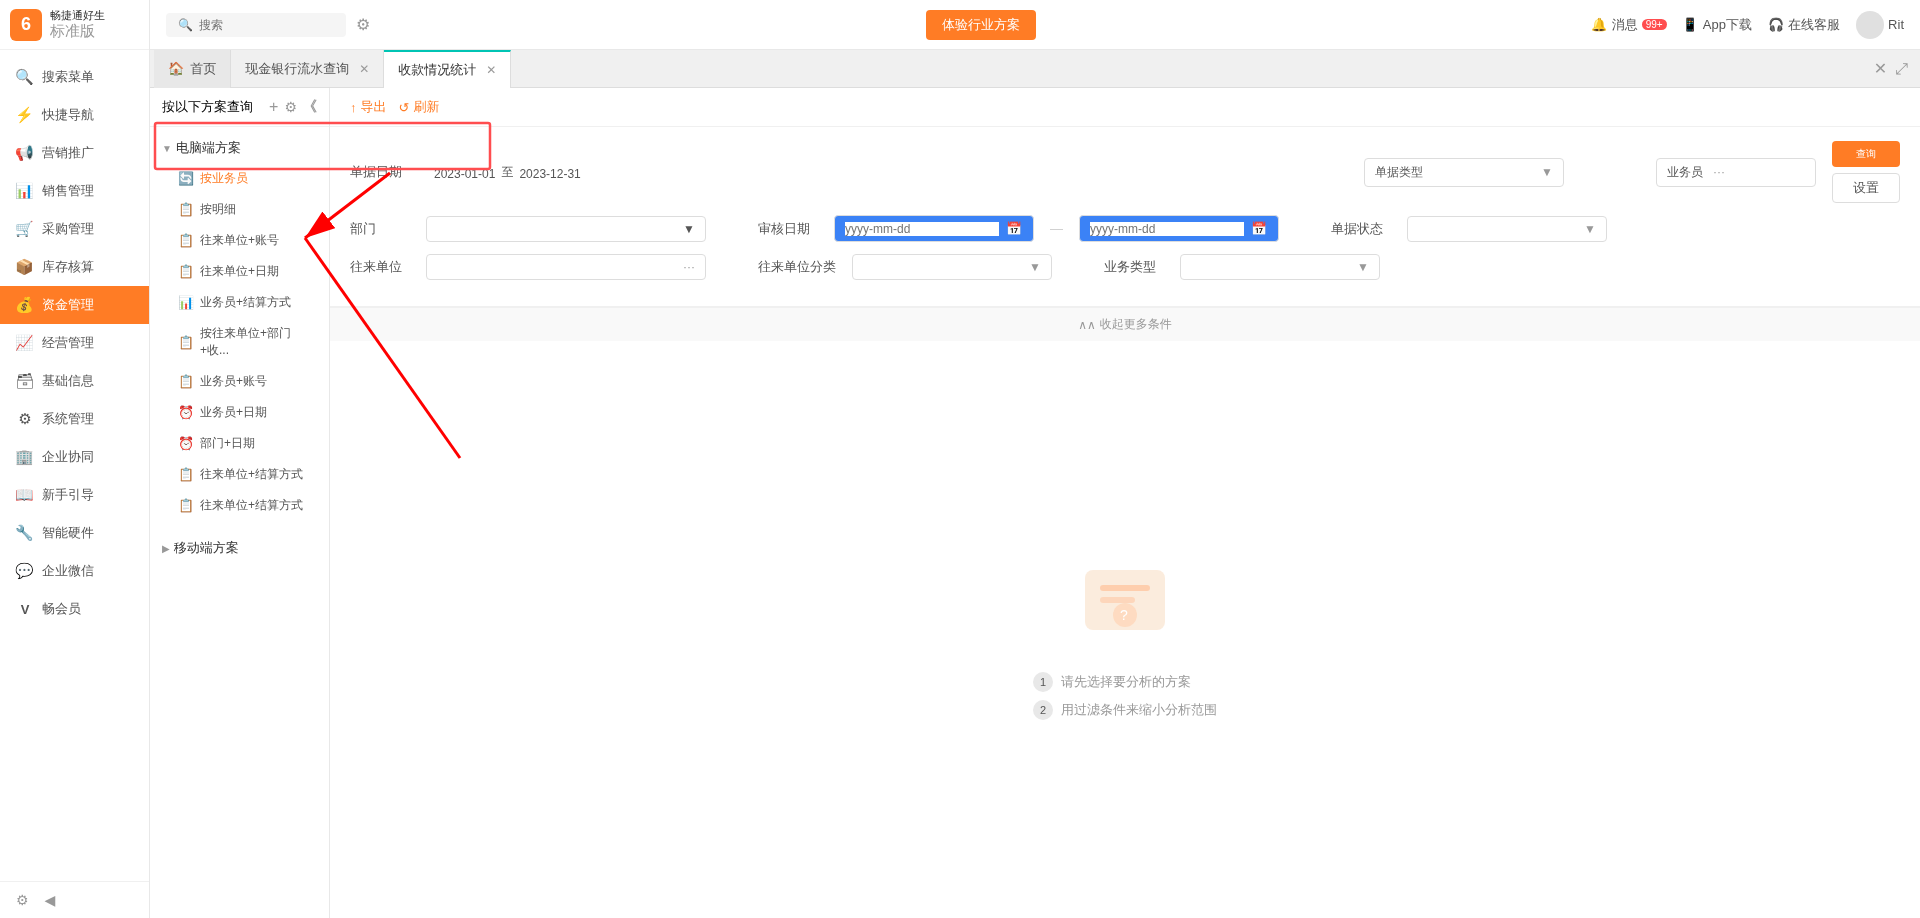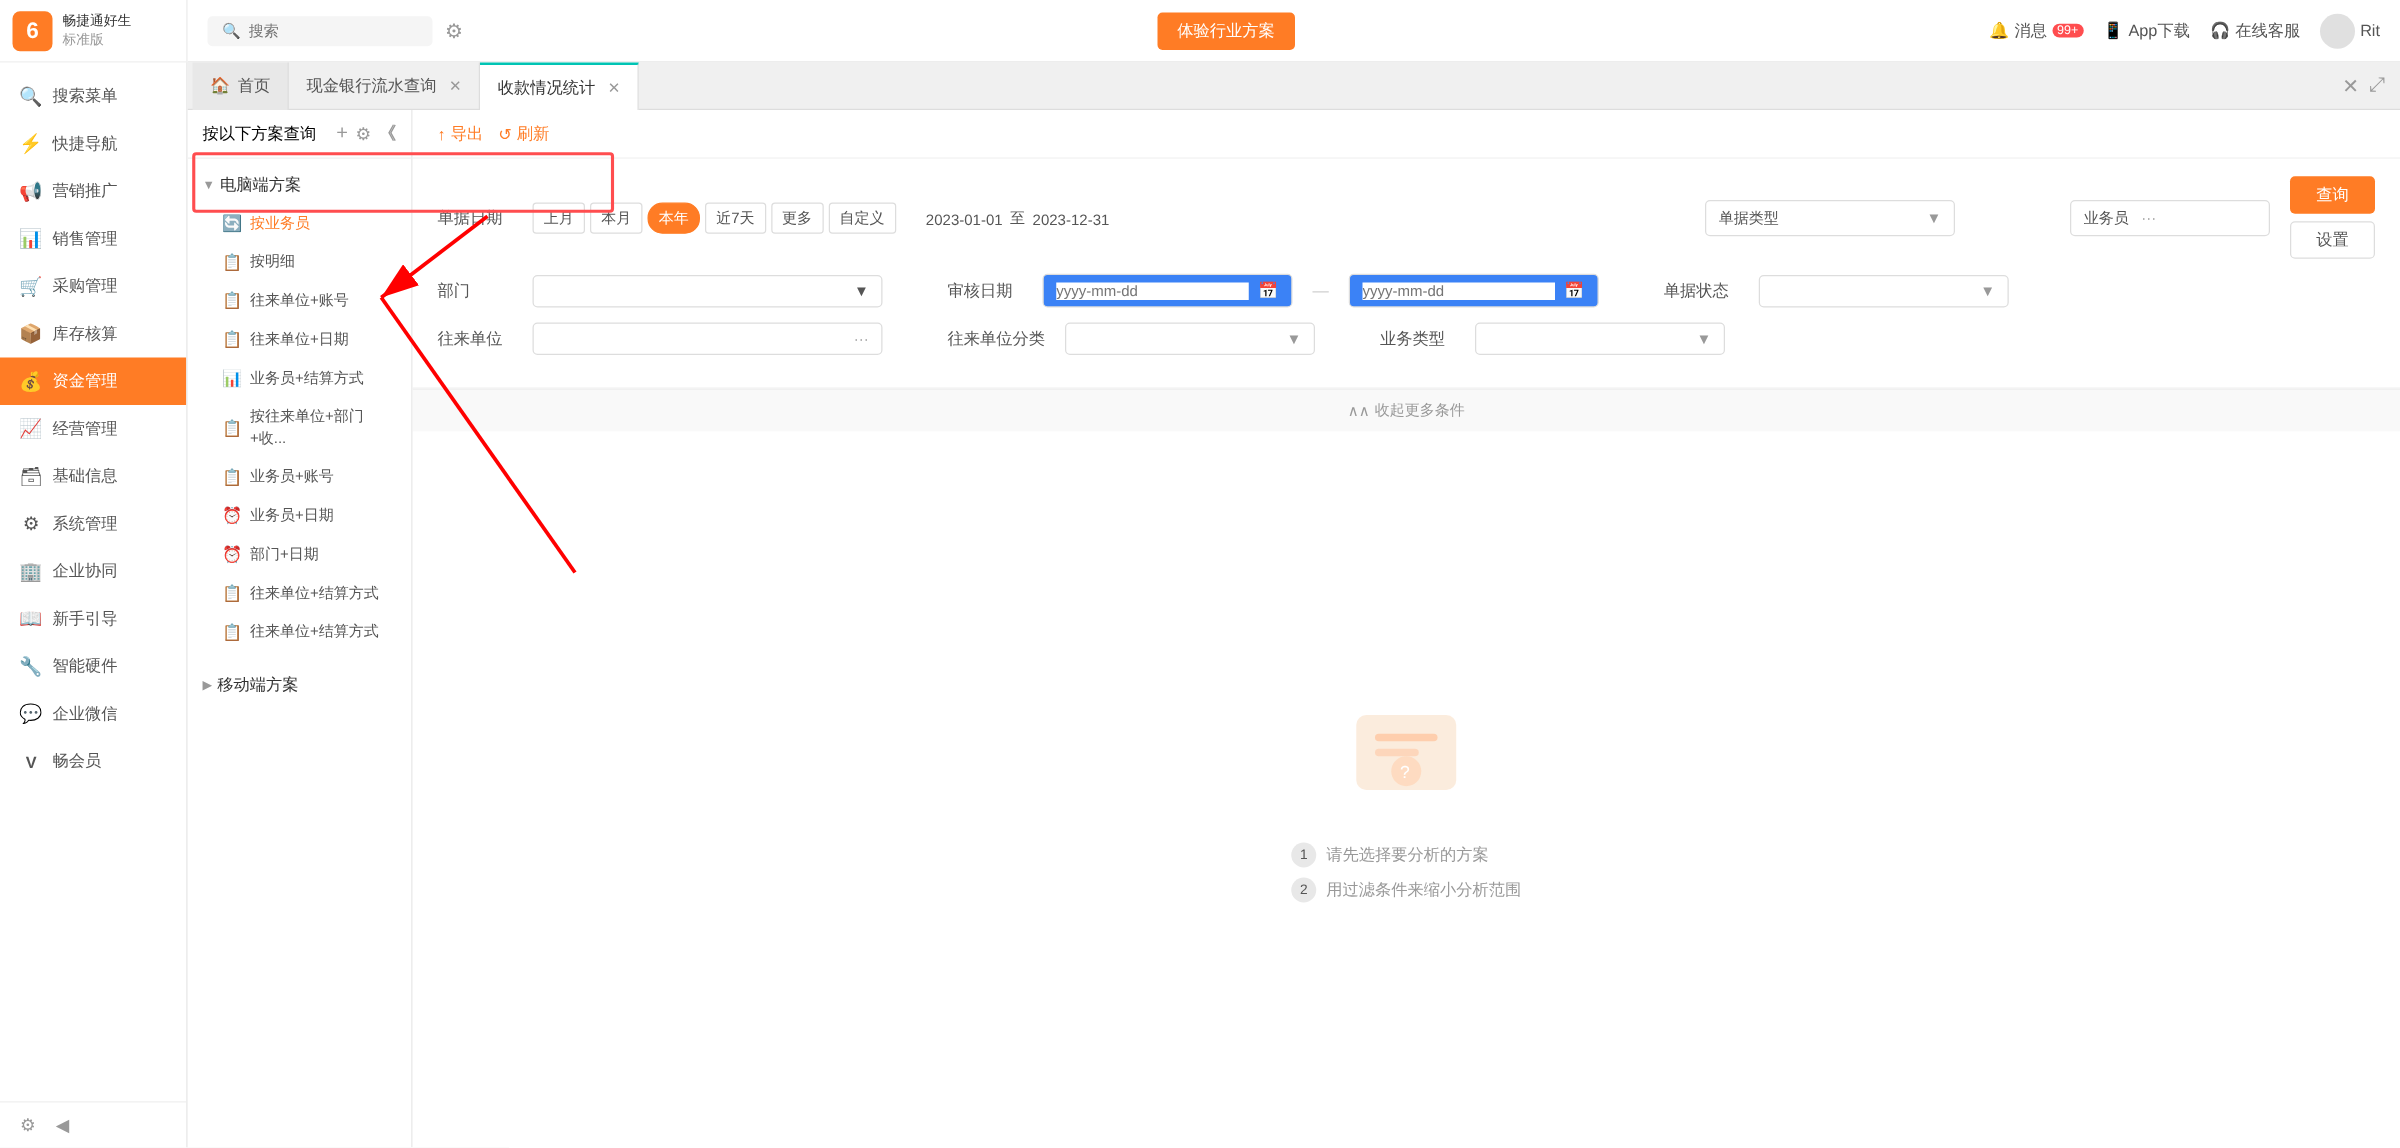--- a/index.html
+++ b/index.html
@@ -6,21 +6,21 @@
     body { font-family: 'Microsoft YaHei', Arial, sans-serif; font-size: 13px; background: #f5f5f5; overflow: hidden; }
 
     
     .app-container { display: flex; height: 918px; width: 1920px; }
 
     
     .sidebar { width: 150px; background: #fff; border-right: 1px solid #e8e8e8; display: flex; flex-direction: column; flex-shrink: 0; }
     .sidebar-logo { height: 50px; background: #fff; display: flex; align-items: center; padding: 0 10px; border-bottom: 1px solid #f0f0f0; }
     .logo-icon { width: 32px; height: 32px; background: #ff7c25; border-radius: 6px; display: flex; align-items: center; justify-content: center; color: white; font-size: 18px; font-weight: bold; margin-right: 8px; }
     .logo-text { font-size: 11px; color: #333; line-height: 1.3; }
-    .logo-badge { font-size: 11px; color: #999; }
+    .logo-badge { font-size: 15px; color: #999; }
     .sidebar-nav { flex: 1; overflow-y: auto; padding: 8px 0; }
     .sidebar-item { display: flex; align-items: center; padding: 10px 16px; cursor: pointer; color: #555; font-size: 13px; gap: 8px; }
     .sidebar-item.active { background: #ff7c25; color: white; border-radius: 0; }
     .sidebar-item .s-icon { width: 18px; height: 18px; display: flex; align-items: center; justify-content: center; font-size: 15px; }
     .sidebar-bottom { padding: 10px 16px; border-top: 1px solid #f0f0f0; display: flex; gap: 16px; }
     .sidebar-bottom-btn { color: #999; cursor: pointer; font-size: 14px; }
 
     
     .main { flex: 1; display: flex; flex-direction: column; overflow: hidden; }
 
@@ -79,21 +79,21 @@
     .filter-select { border: 1px solid #ddd; border-radius: 4px; padding: 5px 10px; font-size: 12px; color: #555; display: flex; align-items: center; gap: 6px; cursor: pointer; min-width: 160px; background: #fff; }
     .filter-select .arrow { color: #999; margin-left: auto; }
     .filter-input-group { display: flex; align-items: center; gap: 8px; border: 1px solid #ddd; border-radius: 4px; padding: 5px 10px; background: #3b82f6; min-width: 200px; }
     .filter-input-group input { border: none; outline: none; font-size: 12px; color: #333; flex: 1; }
     .filter-divider { color: #ccc; }
     .filter-dept { border: 1px solid #ddd; border-radius: 4px; padding: 5px 10px; font-size: 12px; color: #555; display: flex; align-items: center; gap: 6px; cursor: pointer; width: 300px; background: #fff; }
     .filter-partner { border: 1px solid #ddd; border-radius: 4px; padding: 5px 10px; font-size: 12px; color: #555; display: flex; align-items: center; gap: 6px; cursor: pointer; width: 300px; background: #fff; }
 
     
     .filter-actions { display: flex; flex-direction: column; gap: 6px; margin-left: auto; }
-    .query-btn { background: #ff7c25; color: white; border: none; border-radius: 4px; padding: 6px 20px; cursor: pointer; font-size: 13px; }
+    .query-btn { background: #ff7c25; color: white; border: none; border-radius: 4px; padding: 6px 20px; cursor: pointer; font-size: 10px; }
     .set-btn { border: 1px solid #ddd; background: #fff; color: #555; border-radius: 4px; padding: 5px 20px; cursor: pointer; font-size: 13px; }
 
     
     .collapse-bar { background: #f9f9f9; display: flex; align-items: center; justify-content: center; padding: 8px; cursor: pointer; color: #999; font-size: 12px; gap: 4px; border-top: 1px solid #f0f0f0; }
 
     
     .empty-state { flex: 1; display: flex; flex-direction: column; align-items: center; justify-content: center; background: #fff; gap: 12px; padding: 40px; }
     .empty-icon { width: 120px; height: 120px; opacity: 0.6; }
     .empty-tips { display: flex; flex-direction: column; gap: 8px; }
     .empty-tip { display: flex; align-items: center; gap: 8px; color: #999; font-size: 13px; }
@@ -323,28 +323,20 @@
               <span>↺</span>
               <span>刷新</span>
             </div>
           </div>
         </div>
 
         <div class="filter-area">
 
           <div class="filter-row">
             <span class="filter-label">单据日期</span>
-            <div class="date-btns">
-              <button class="date-btn">上月</button>
-              <button class="date-btn">本月</button>
-              <button class="date-btn active">本年</button>
-              <button class="date-btn">近7天</button>
-              <button class="date-btn">更多</button>
-              <button class="date-btn">自定义</button>
-            </div>
             <div class="date-range">
               <span>2023-01-01</span>
               <span>至</span>
               <span>2023-12-31</span>
             </div>
             <div style="flex:1;"></div>
             <div class="filter-select" style="min-width:200px;">
               <span>单据类型</span>
               <span class="arrow">▼</span>
             </div>

